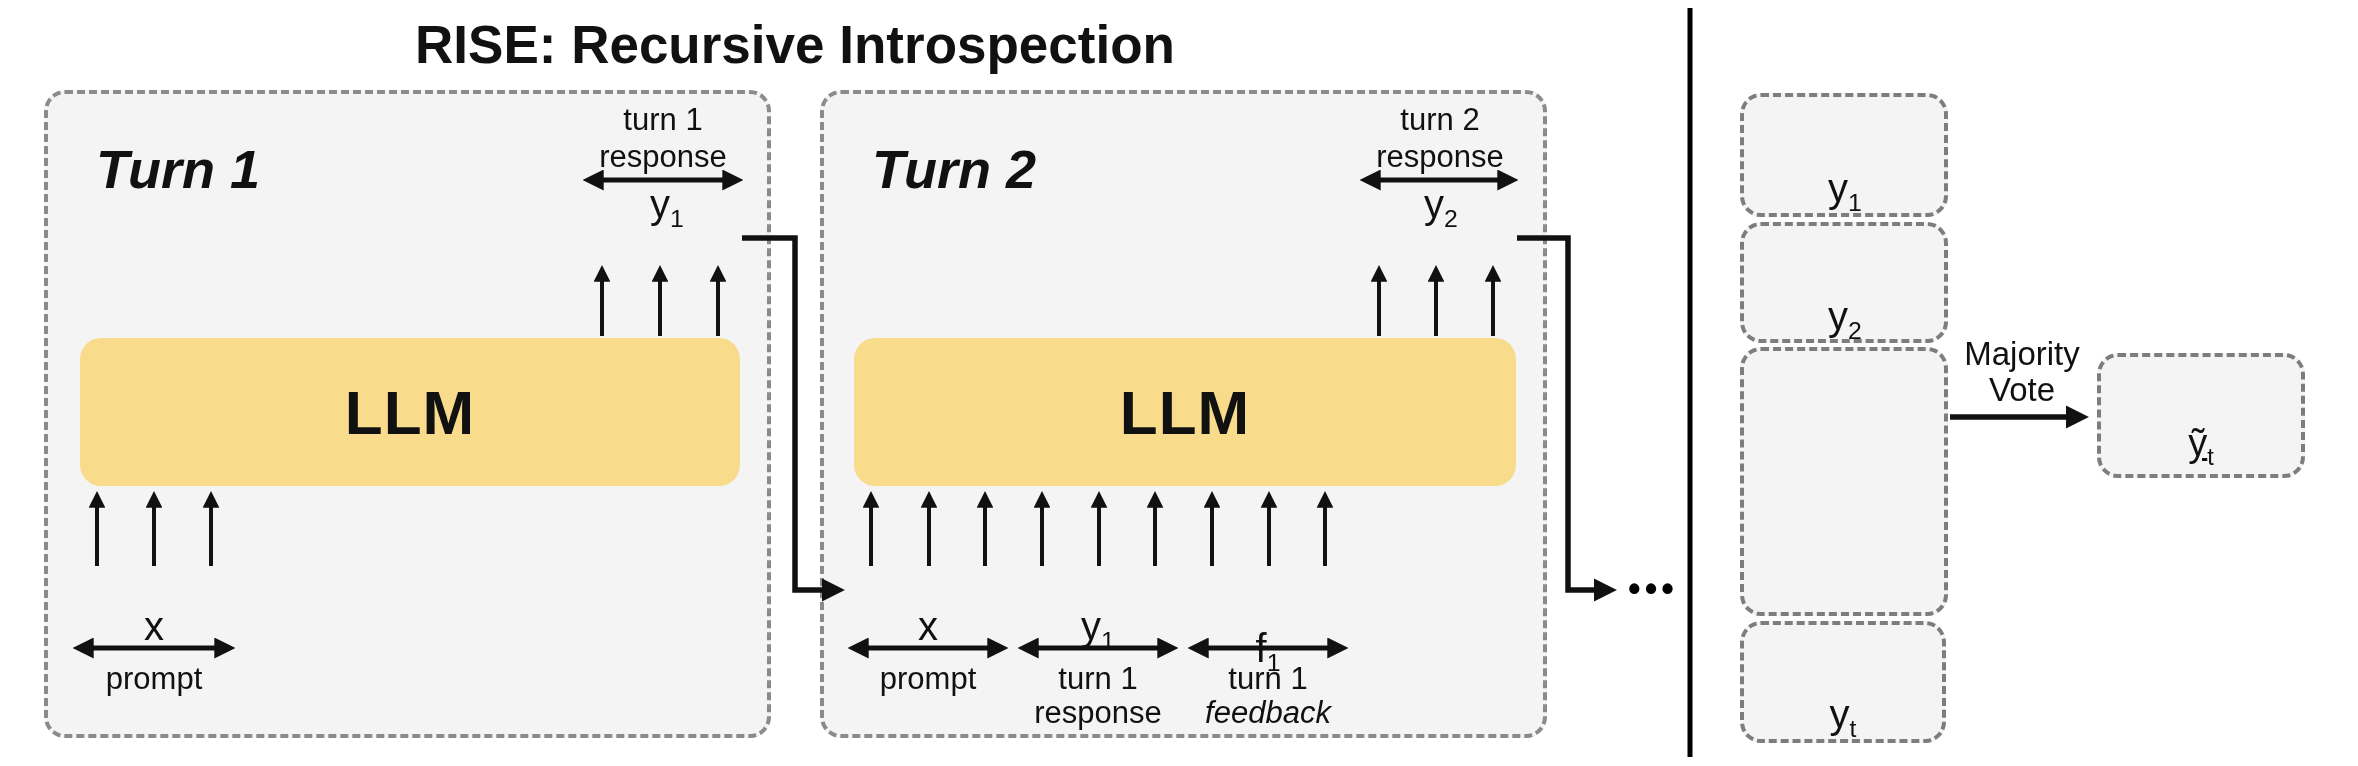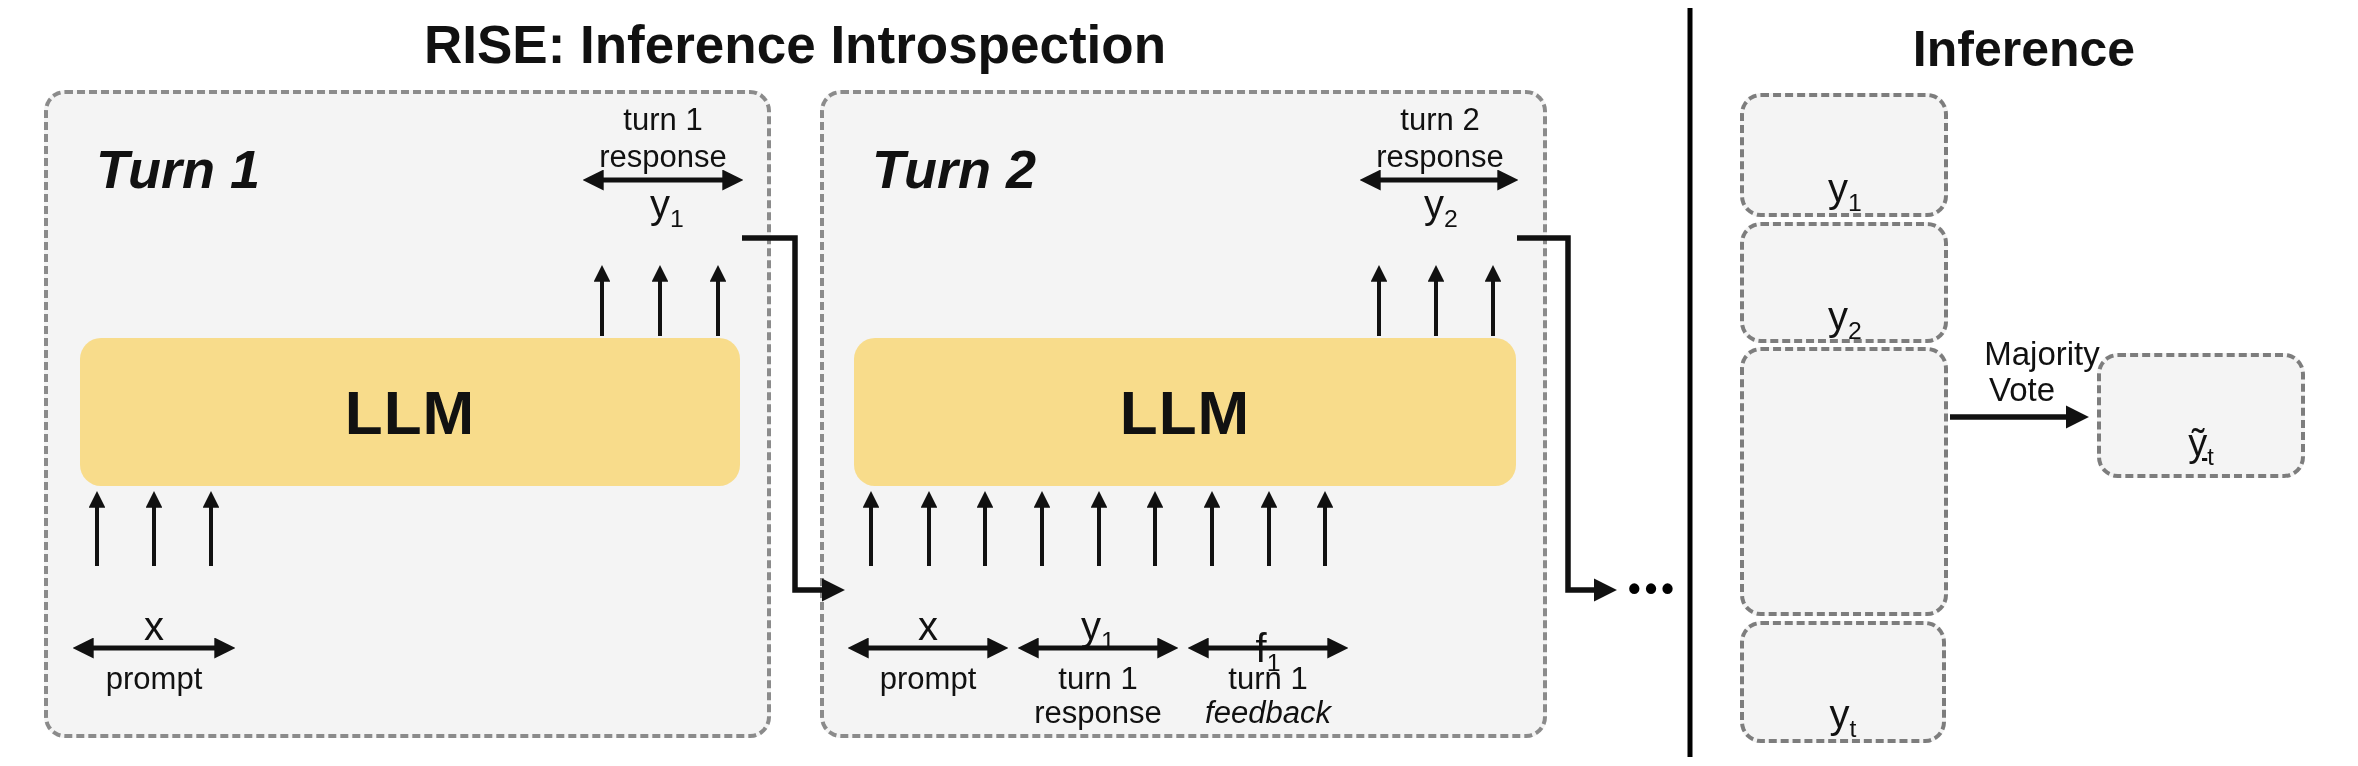--- a/index.html
+++ b/index.html
@@ -140,22 +140,21 @@
 
       <path d="M742,238 H795 V590 H838" marker-end="url(#ah)"></path>
       <path d="M1517,238 H1568 V590 H1610" marker-end="url(#ah)"></path>
 
       <path d="M1950,417 H2082" marker-end="url(#ah)"></path>
     </g>
 
     <line x1="1690" y1="8" x2="1690" y2="757" stroke="#000" stroke-width="5"></line>
   </svg>
 
-  <div class="big-title texts" style="left:795px;top:14px;">RISE: Inference Introspection</div>
-  <div class="inf-title texts" style="left:2024px;top:20px;">Inference</div>
+  <div class="big-title texts" style="left:795px;top:14px;">RISE: Recursive Introspection</div>
 
   <div class="turn-label texts" style="left:96px;top:138px;">Turn 1</div>
   <div class="turn-label texts" style="left:872px;top:138px;">Turn 2</div>
 
   <div class="cap texts" style="left:663px;top:103px;">turn 1</div>
   <div class="cap texts" style="left:663px;top:140px;">response</div>
   <div class="var texts" style="left:667px;top:182px;"><span>y</span><sub>1</sub></div>
 
   <div class="cap texts" style="left:1440px;top:103px;">turn 2</div>
   <div class="cap texts" style="left:1440px;top:140px;">response</div>
@@ -173,19 +172,19 @@
   <div class="cap texts" style="left:1098px;top:696px;">response</div>
   <div class="cap texts" style="left:1268px;top:662px;">turn 1</div>
   <div class="cap texts" style="left:1268px;top:696px;font-style:italic;">feedback</div>
 
   <div class="ellipsis texts" style="left:1653px;top:568px;">•••</div>
 
   <div class="var texts" style="left:1845px;top:166px;"><span>y</span><sub>1</sub></div>
   <div class="var texts" style="left:1845px;top:294px;"><span>y</span><sub>2</sub></div>
   <div class="var texts" style="left:1843px;top:692px;"><span>y</span><sub>t</sub></div>
 
-  <div class="cap texts" style="left:2022px;top:336px;font-size:33px;margin-left:20px;">Majority</div>
+  <div class="cap texts" style="left:2022px;top:336px;font-size:33px;">Majority</div>
   <div class="cap texts" style="left:2022px;top:372px;font-size:33px;">Vote</div>
 
   <div class="var texts" style="left:2201px;top:422px;font-size:38px;text-decoration:underline;"><span>ỹ</span><sub>t</sub></div>
 
 
 </div>
 
 </body></html>

